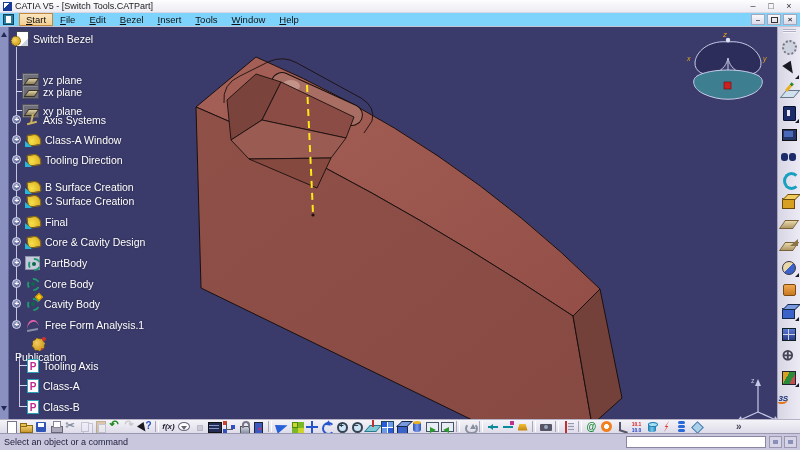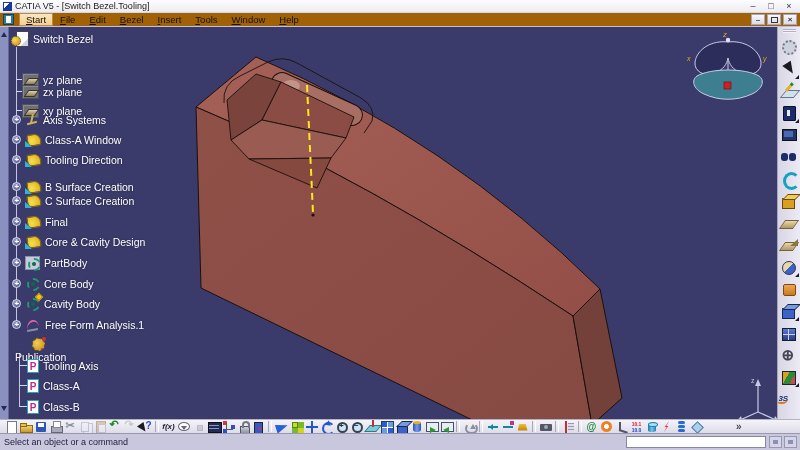--- a/index.html
+++ b/index.html
@@ -7,21 +7,21 @@
   .app{position:relative;width:800px;height:450px;overflow:hidden;background:#3a3a6b;}
 
   
   .tb{position:absolute;top:0;left:0;width:800px;height:13px;background:linear-gradient(#fdfdff,#ecebf2);display:flex;align-items:center;font-size:9px;color:#222;border-bottom:1px solid #d8d6e2;}
   .appic{width:9px;height:9px;margin:0 3px;background:#1a3a9a;position:relative;flex:none;}
   .appic::before{content:"";position:absolute;left:1px;top:1px;right:1px;bottom:1px;background:linear-gradient(135deg,#fff 0 40%,#1a3a9a 40%);}
   .twc{margin-left:auto;display:flex;gap:0;padding-right:2px;}
   .twc b{width:18px;text-align:center;font-weight:normal;color:#333;font-size:9px;line-height:12px;}
 
   
-  .mb{position:absolute;top:13px;left:0;width:800px;height:14px;background:#a16207;display:flex;align-items:center;border-bottom:1px solid #c4c2d2;}
+  .mb{position:absolute;top:13px;left:0;width:800px;height:14px;background:#7dd3fc;display:flex;align-items:center;border-bottom:1px solid #c4c2d2;}
   .mdoc{width:11px;height:11px;margin:0 5px 0 3px;background:#2a7a9a;border:1px solid #14405a;position:relative;flex:none;}
   .mdoc::before{content:"";position:absolute;left:2px;top:1px;width:5px;height:7px;background:#fff;}
   .mi{display:inline-block;padding:1px 7px;font-size:9.5px;color:#111;}
   .mi::first-letter{text-decoration:underline;}
   .mi.active{background:linear-gradient(#fbe6c0,#f3cf92);border:1px solid #c08a3e;padding:0 6px;}
   .mwc{margin-left:auto;display:flex;gap:2px;padding-right:3px;}
   .mwc b{width:14px;height:11px;border:1px solid #a8a6ba;background:linear-gradient(#f8f8fc,#dcdae8);text-align:center;font-size:8px;line-height:9px;color:#333;position:relative;}
   .g-res::before{content:"";display:inline-block;width:5px;height:4px;border:1px solid #333;margin-top:2px;}
 
   
@@ -192,21 +192,21 @@
   .sbtn.b1{right:18px;}
   .sbtn.b2{right:3px;}
 </style>
 </head>
 <body>
 
 <div class="app">
 
   <div class="tb">
     <span class="appic"></span>
-    <span>CATIA V5 - [Switch Bezel.Tooling]</span>
+    <span>CATIA V5 - [Switch Tools.CATPart]</span>
     <span class="twc">
       <b>–</b>
       <b>□</b>
       <b>×</b>
     </span>
   </div>
 
   <div class="mb">
     <span class="mdoc"></span>
     <span class="mi active">Start</span>

